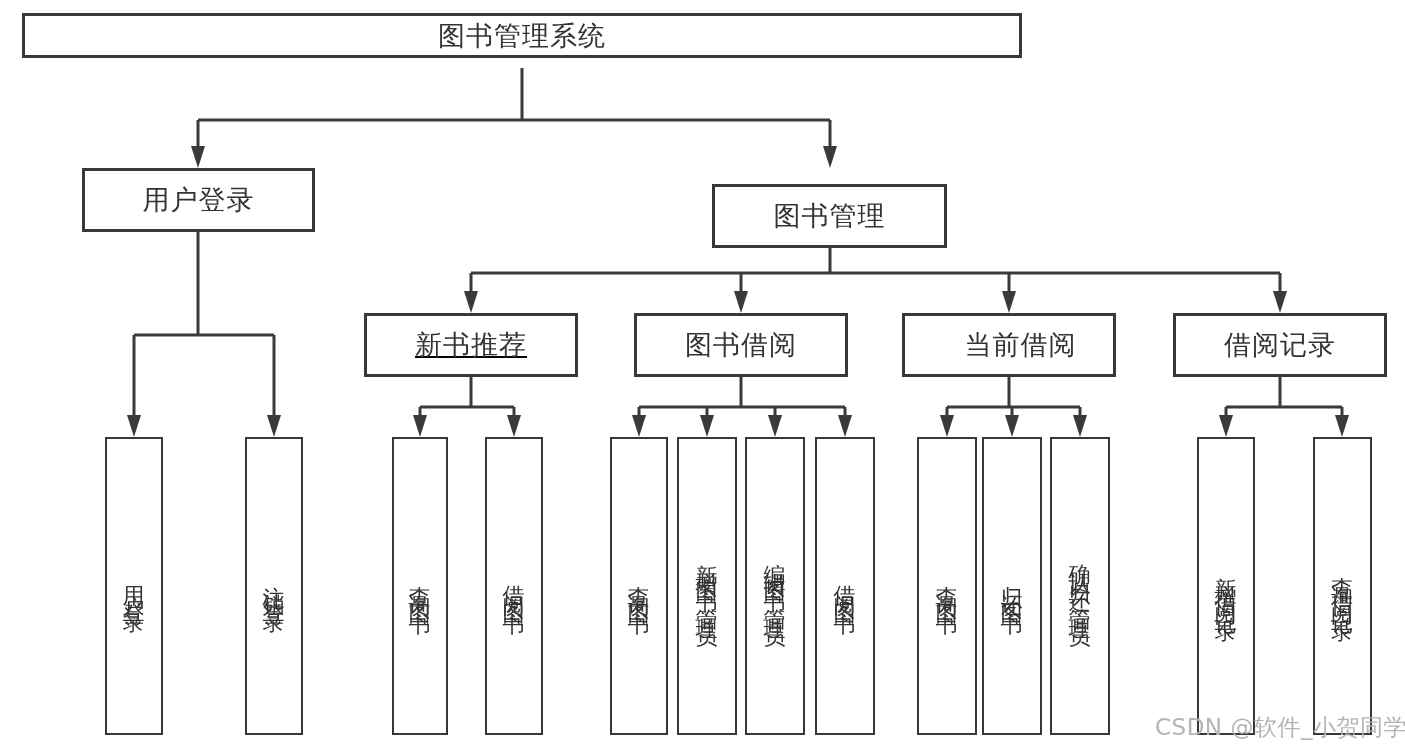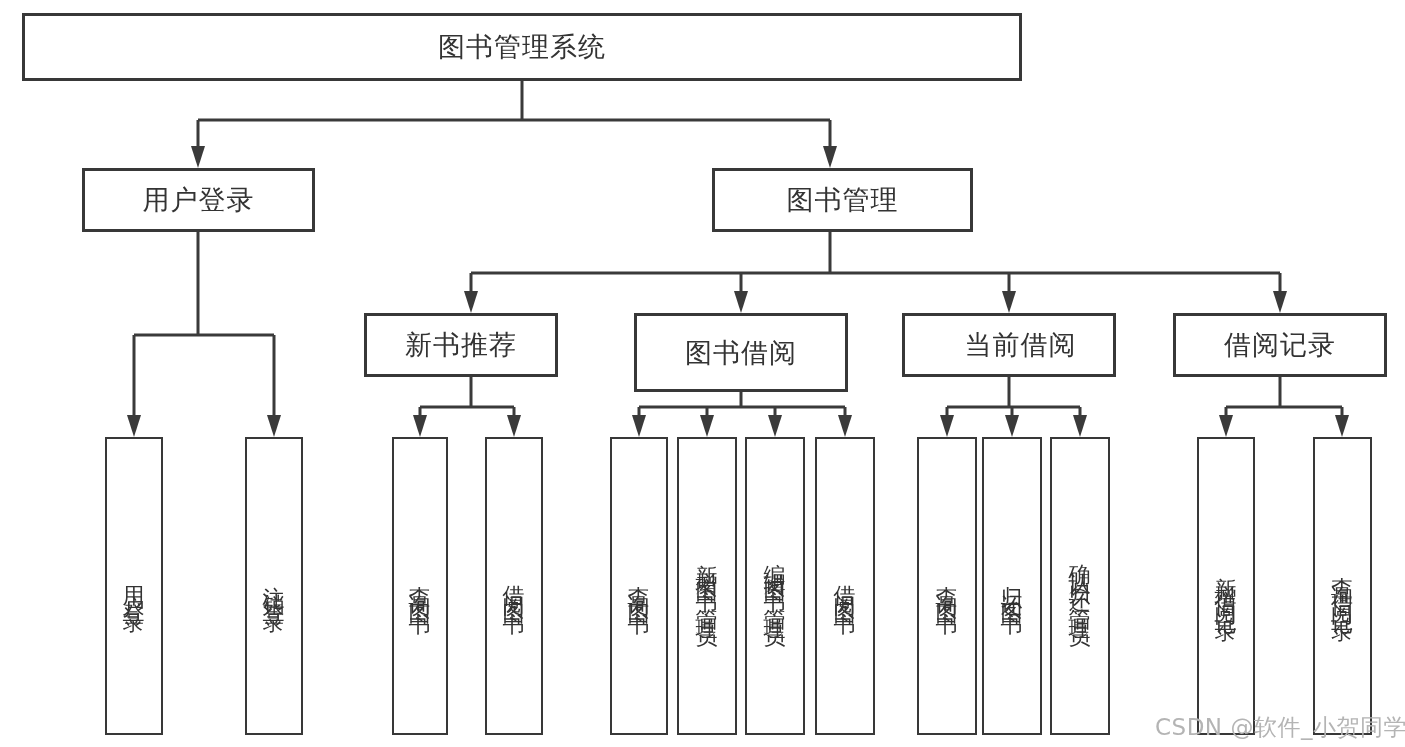--- a/index.html
+++ b/index.html
@@ -11,25 +11,25 @@
     border:3px solid #383838;background:#ffffff;
     display:flex;align-items:center;justify-content:center;
   }
   .hbox .label{font-size:27px;color:#333333;letter-spacing:1px;white-space:nowrap;}
   .leaf{border-width:2.5px;}
   .leaf .label{
     writing-mode:vertical-rl;text-orientation:mixed;
     font-size:22px;line-height:1.05;letter-spacing:9px;color:#333333;
   }
   
-  #n-root{left:22px;top:13px;width:1000px;height:68px;}
+  #n-root{left:22px;top:13px;width:1000px;height:45px;}
   #n-user-login{left:82px;top:168px;width:233px;height:64px;}
-  #n-book-mgmt{left:712px;top:168px;width:261px;height:64px;}
-  #n-new-book-rec{left:364px;top:313px;width:194px;height:64px;}
-  #n-book-borrow{left:634px;top:313px;width:214px;height:79px;}
+  #n-book-mgmt{left:712px;top:184px;width:235px;height:64px;}
+  #n-new-book-rec{left:364px;top:313px;width:214px;height:64px;text-decoration:underline;}
+  #n-book-borrow{left:634px;top:313px;width:214px;height:64px;}
   #n-current-borrow{left:902px;top:313px;width:214px;height:64px;padding-left:23px;}
   #n-borrow-record{left:1173px;top:313px;width:214px;height:64px;}
   #n-login{left:105px;top:437px;width:58px;height:298px;}
   #n-logout{left:245px;top:437px;width:58px;height:298px;}
   #n-rec-query{left:392px;top:437px;width:56px;height:298px;}
   #n-rec-borrow{left:485px;top:437px;width:58px;height:298px;}
   #n-bb-query{left:610px;top:437px;width:58px;height:298px;}
   #n-bb-add{left:677px;top:437px;width:60px;height:298px;}
   #n-bb-edit{left:745px;top:437px;width:60px;height:298px;}
   #n-bb-borrow{left:815px;top:437px;width:60px;height:298px;}

